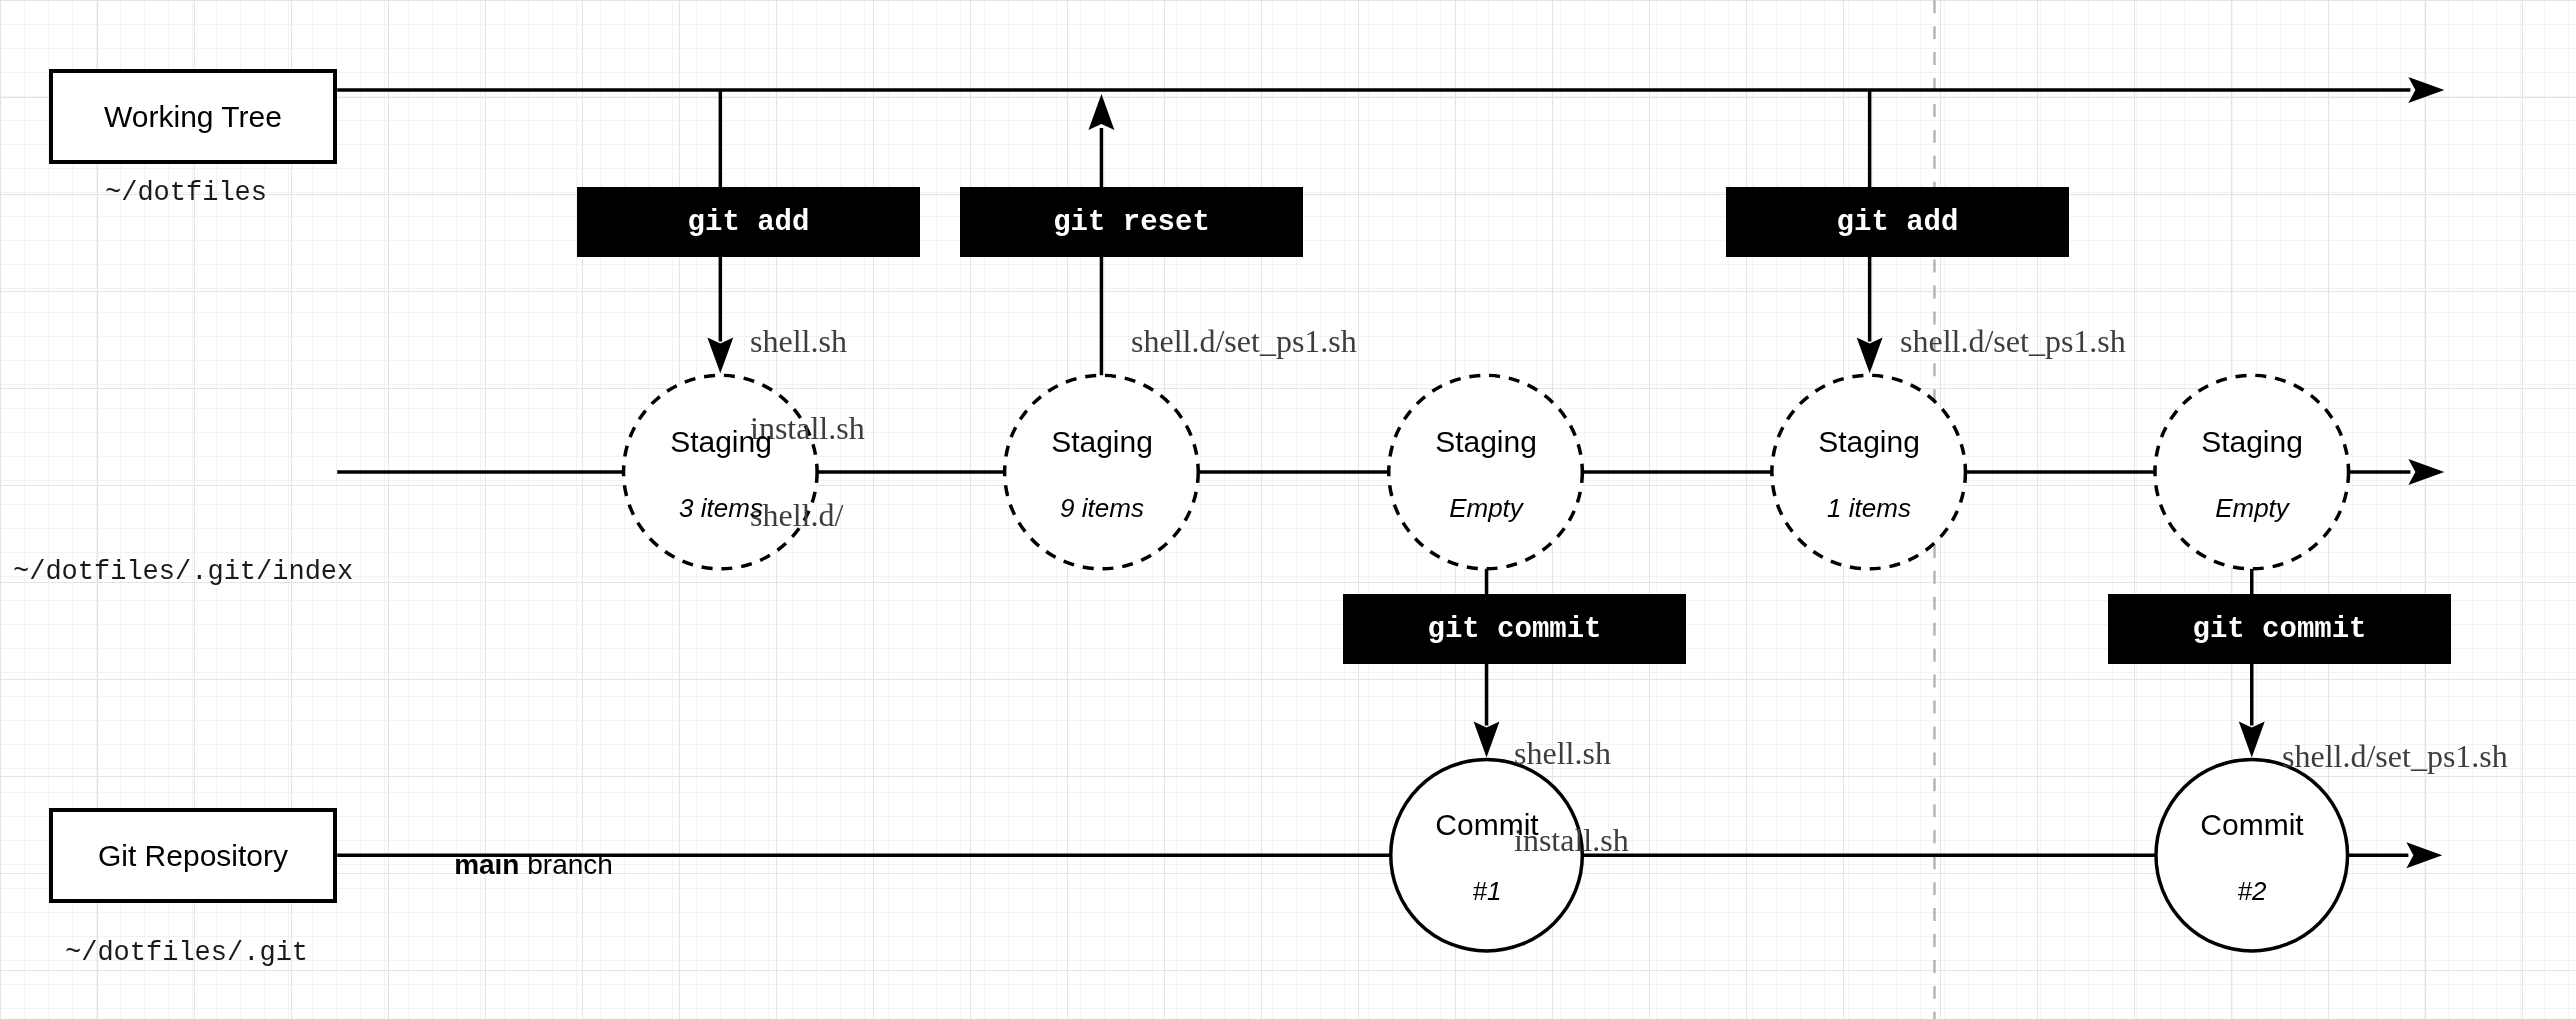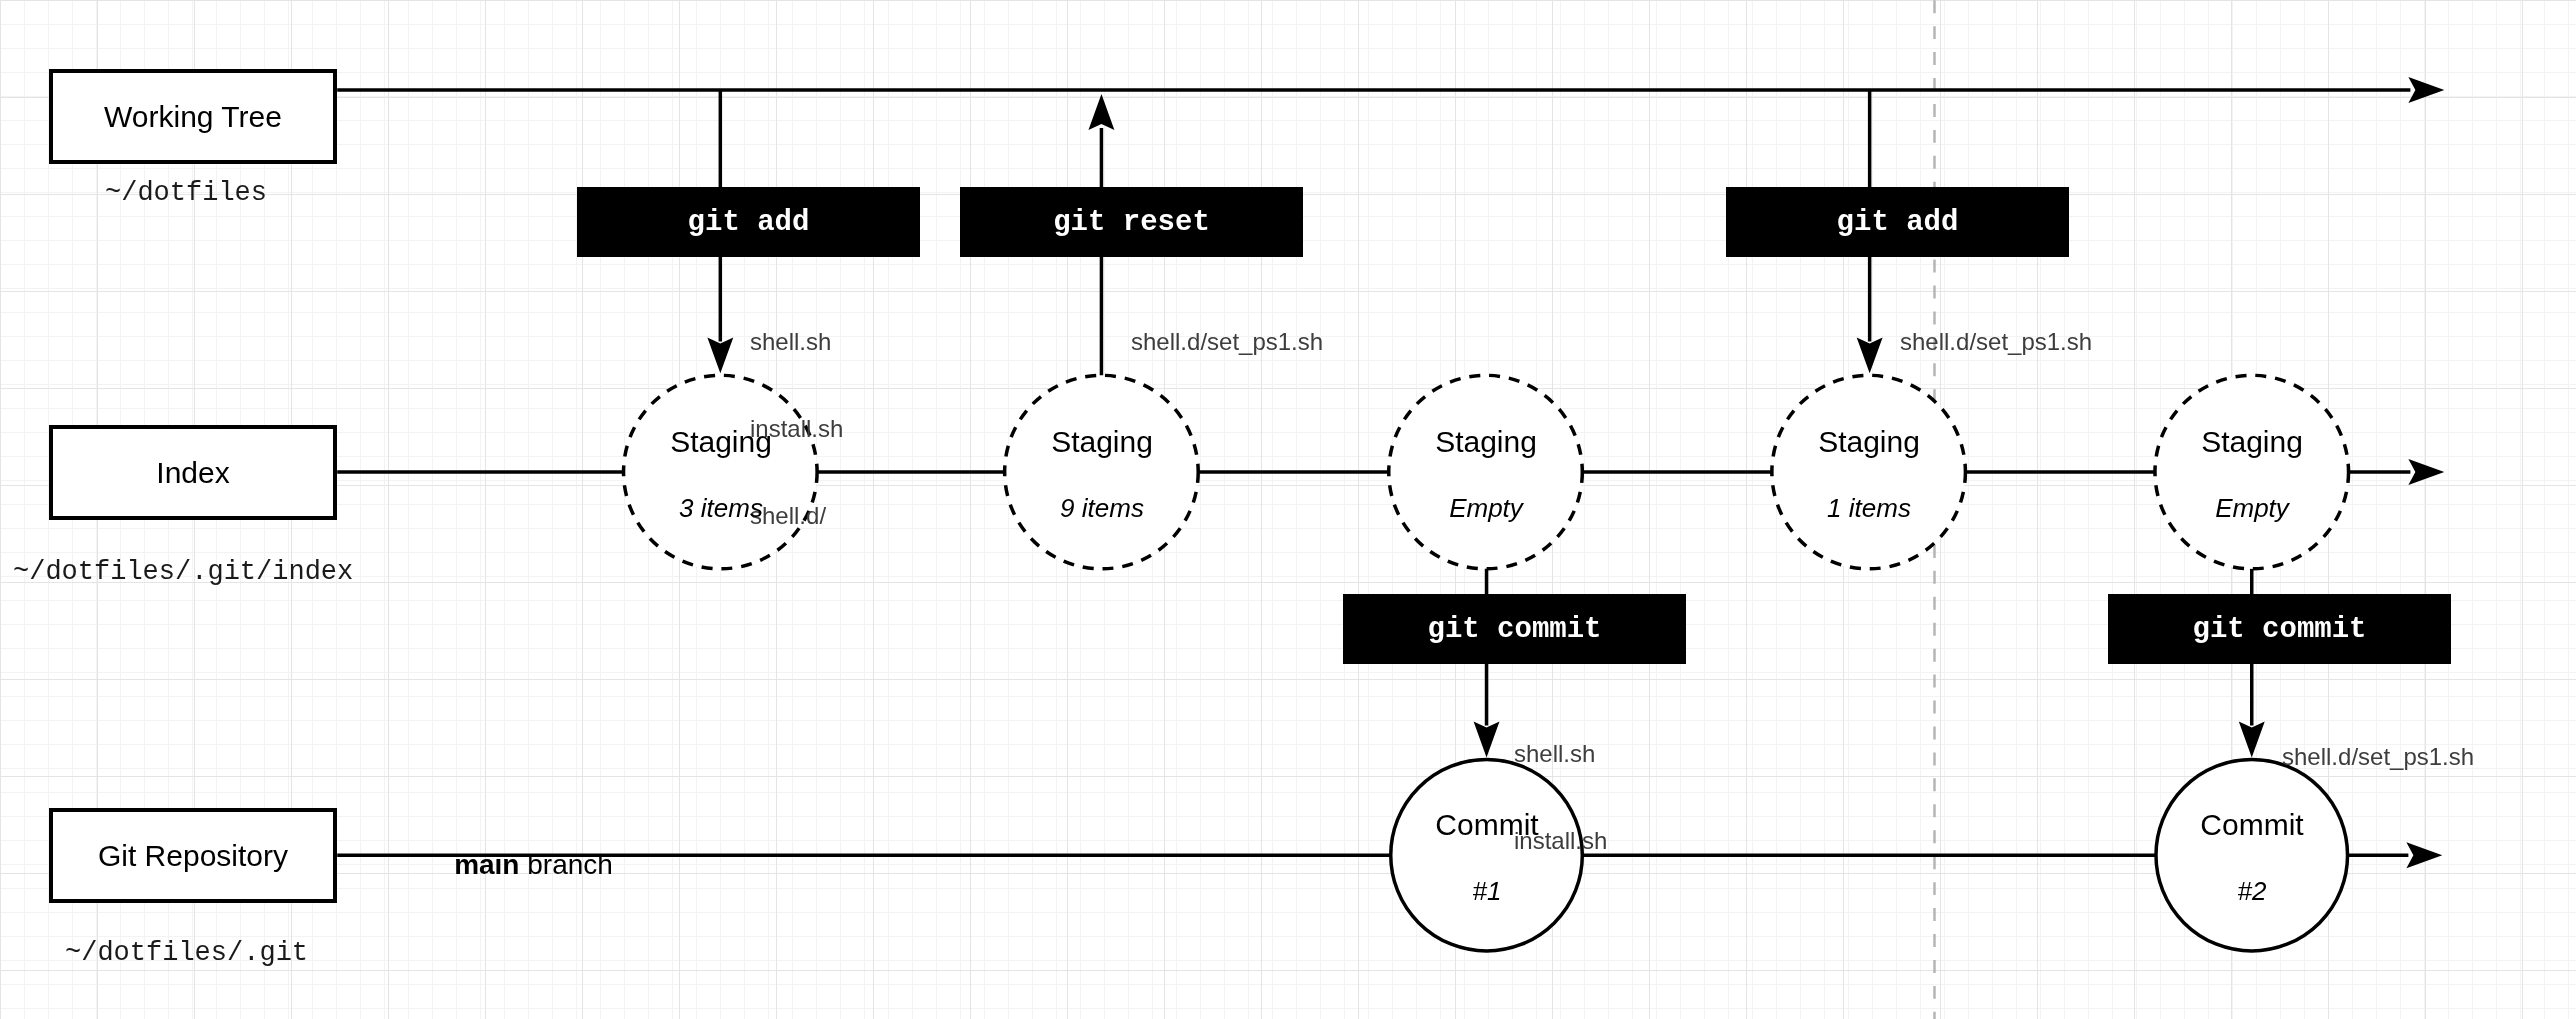--- a/index.html
+++ b/index.html
@@ -21,22 +21,22 @@
     display:flex;align-items:center;justify-content:center;
     font-size:30px;
   }
   .cmd{
     position:absolute;box-sizing:border-box;width:343px;height:70px;
     background:#000;color:#fff;
     display:flex;align-items:center;justify-content:center;
     font-family:"Liberation Mono",monospace;font-weight:bold;font-size:29px;
   }
   .anno{
-    position:absolute;font-family:Liberation Sans, sans-serif;
-    font-size:24px;line-height:29px;color:#3d3d3d;white-space:pre;
+    position:absolute;font-family:Liberation Serif, serif;
+    font-size:32px;line-height:29px;color:#3d3d3d;white-space:pre;
   }
   .path-label{
     position:absolute;font-family:"Liberation Mono",monospace;
     font-size:27px;color:#1a1a1a;white-space:pre;
   }
   .circle-label{
     position:absolute;width:194px;display:flex;flex-direction:column;
     align-items:center;text-align:center;
   }
   .circle-title{font-size:30px;line-height:32px;}
@@ -82,23 +82,20 @@
 
     <line x1="1490" y1="570" x2="1490" y2="727" stroke="#000" stroke-width="3.5"></line>
     <polygon points="1490,759 1477,723 1490,729 1503,723" fill="#000"></polygon>
 
     <line x1="2257" y1="570" x2="2257" y2="727" stroke="#000" stroke-width="3.5"></line>
     <polygon points="2257,759 2244,723 2257,729 2270,723" fill="#000"></polygon>
   </svg>
 
   <div class="node-box" style="left:49px;top:43px;margin-top:26px;">
     <span>Working Tree</span>
-  </div>
-  <div class="node-box" style="left:49px;top:425px;">
-    <span>Index</span>
   </div>
   <div class="node-box" style="left:49px;top:808px;">
     <span>Git Repository</span>
   </div>
 
   <div class="path-label" style="left:105px;top:178px;">~/dotfiles</div>
   <div class="path-label" style="left:13px;top:557px;text-align:right;">~/dotfiles/.git/index</div>
   <div class="path-label" style="left:65px;top:938px;">~/dotfiles/.git</div>
 
   <div class="branch-label" style="left:390px;top:820px;">

